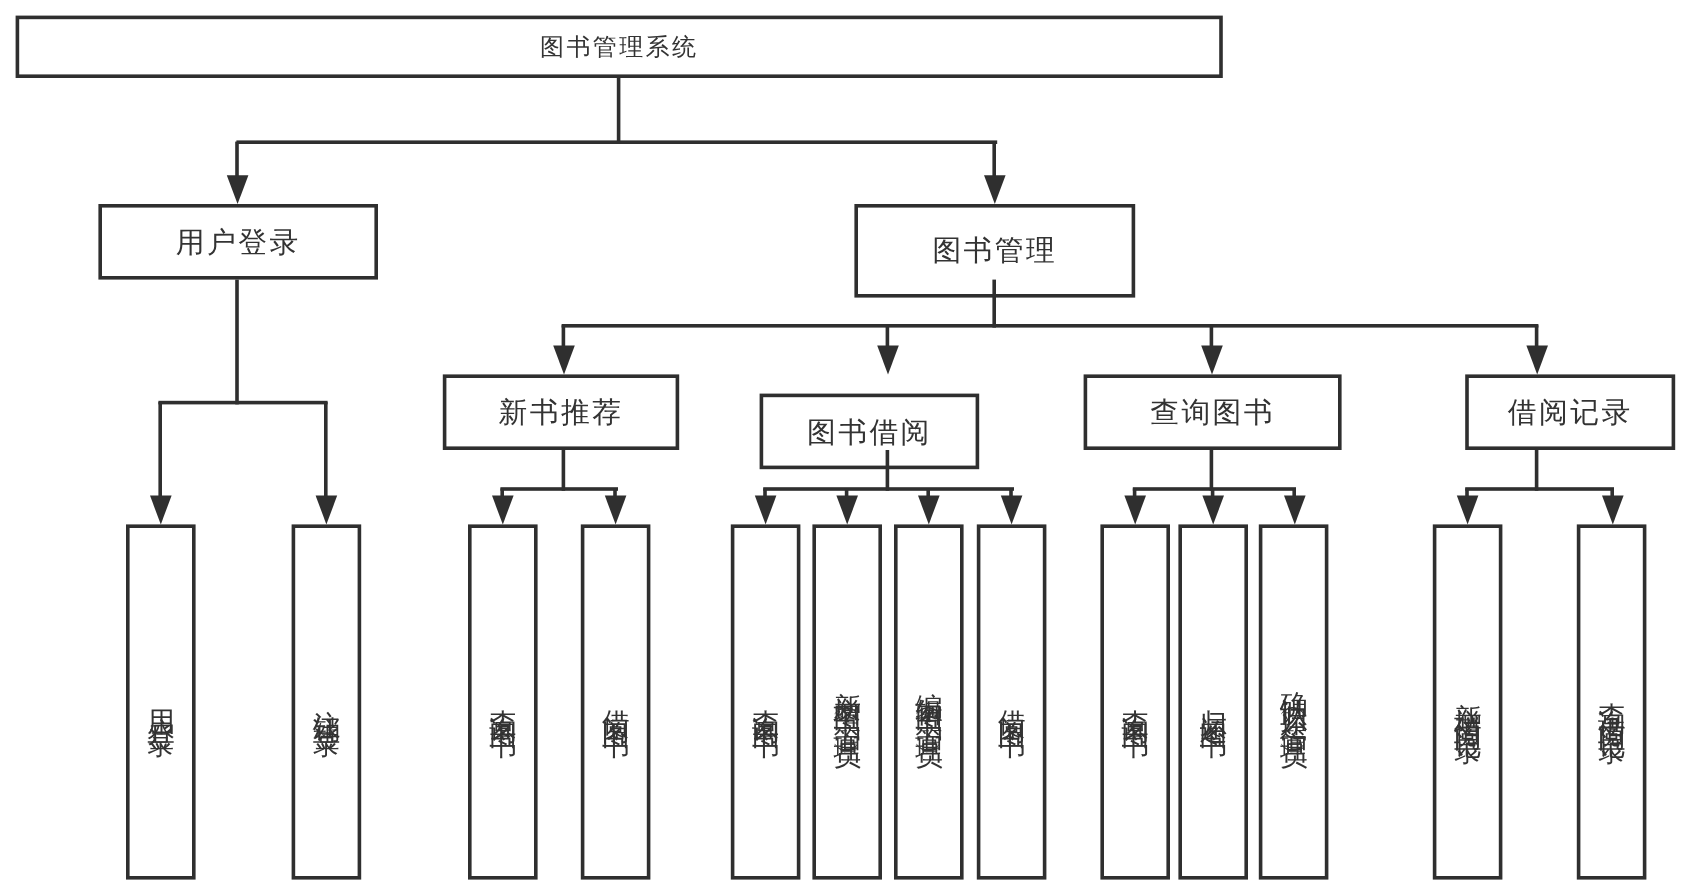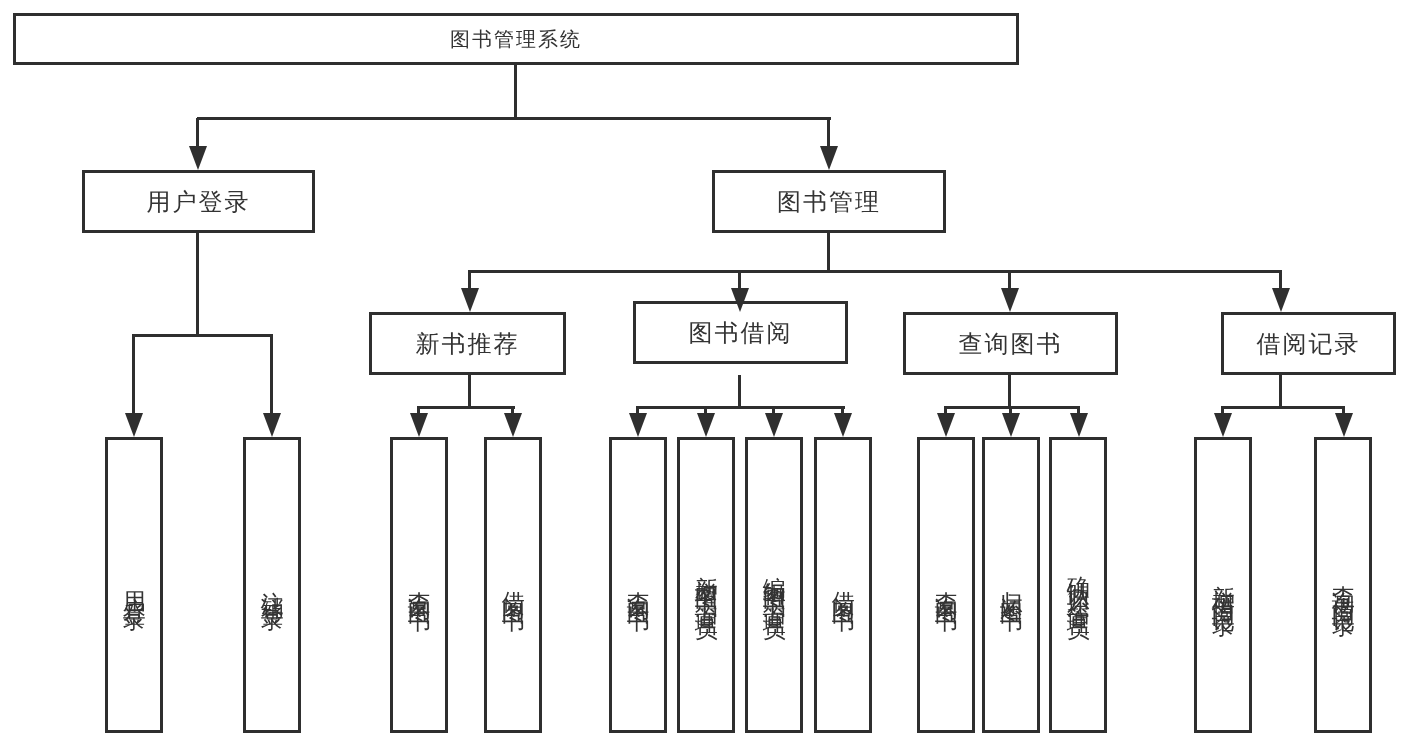--- a/index.html
+++ b/index.html
@@ -32,24 +32,24 @@
   }
 </style>
 </head>
 <body>
 
 <div class="canvas">
 
   <div class="box root" style="left:13px;top:13px;width:1006px;height:52px;">图书管理系统</div>
 
   <div class="box lvl" style="left:82px;top:170px;width:233px;height:63px;">用户登录</div>
-  <div class="box lvl" style="left:712px;top:170px;width:234px;height:63px;">图书管理</div>
+  <div class="box lvl" style="left:712px;top:170px;width:234px;height:78px;">图书管理</div>
 
   <div class="box lvl" style="left:369px;top:312px;width:197px;height:63px;">新书推荐</div>
-  <div class="box lvl" style="left:633px;top:301px;width:215px;height:63px;text-align:center;">图书借阅</div>
+  <div class="box lvl" style="left:633px;top:328px;width:183px;height:63px;text-align:center;">图书借阅</div>
   <div class="box lvl" style="left:903px;top:312px;width:215px;height:63px;">查询图书</div>
   <div class="box lvl" style="left:1173px;top:312px;width:175px;height:63px;margin-left:48px;">借阅记录</div>
 
   <div class="box leaf" style="left:105px;">用户登录</div>
   <div class="box leaf" style="left:243px;">注销登录</div>
 
   <div class="box leaf" style="left:390px;">查询图书</div>
   <div class="box leaf" style="left:484px;">借阅图书</div>
 
   <div class="box leaf" style="left:609px;">查询图书</div>

